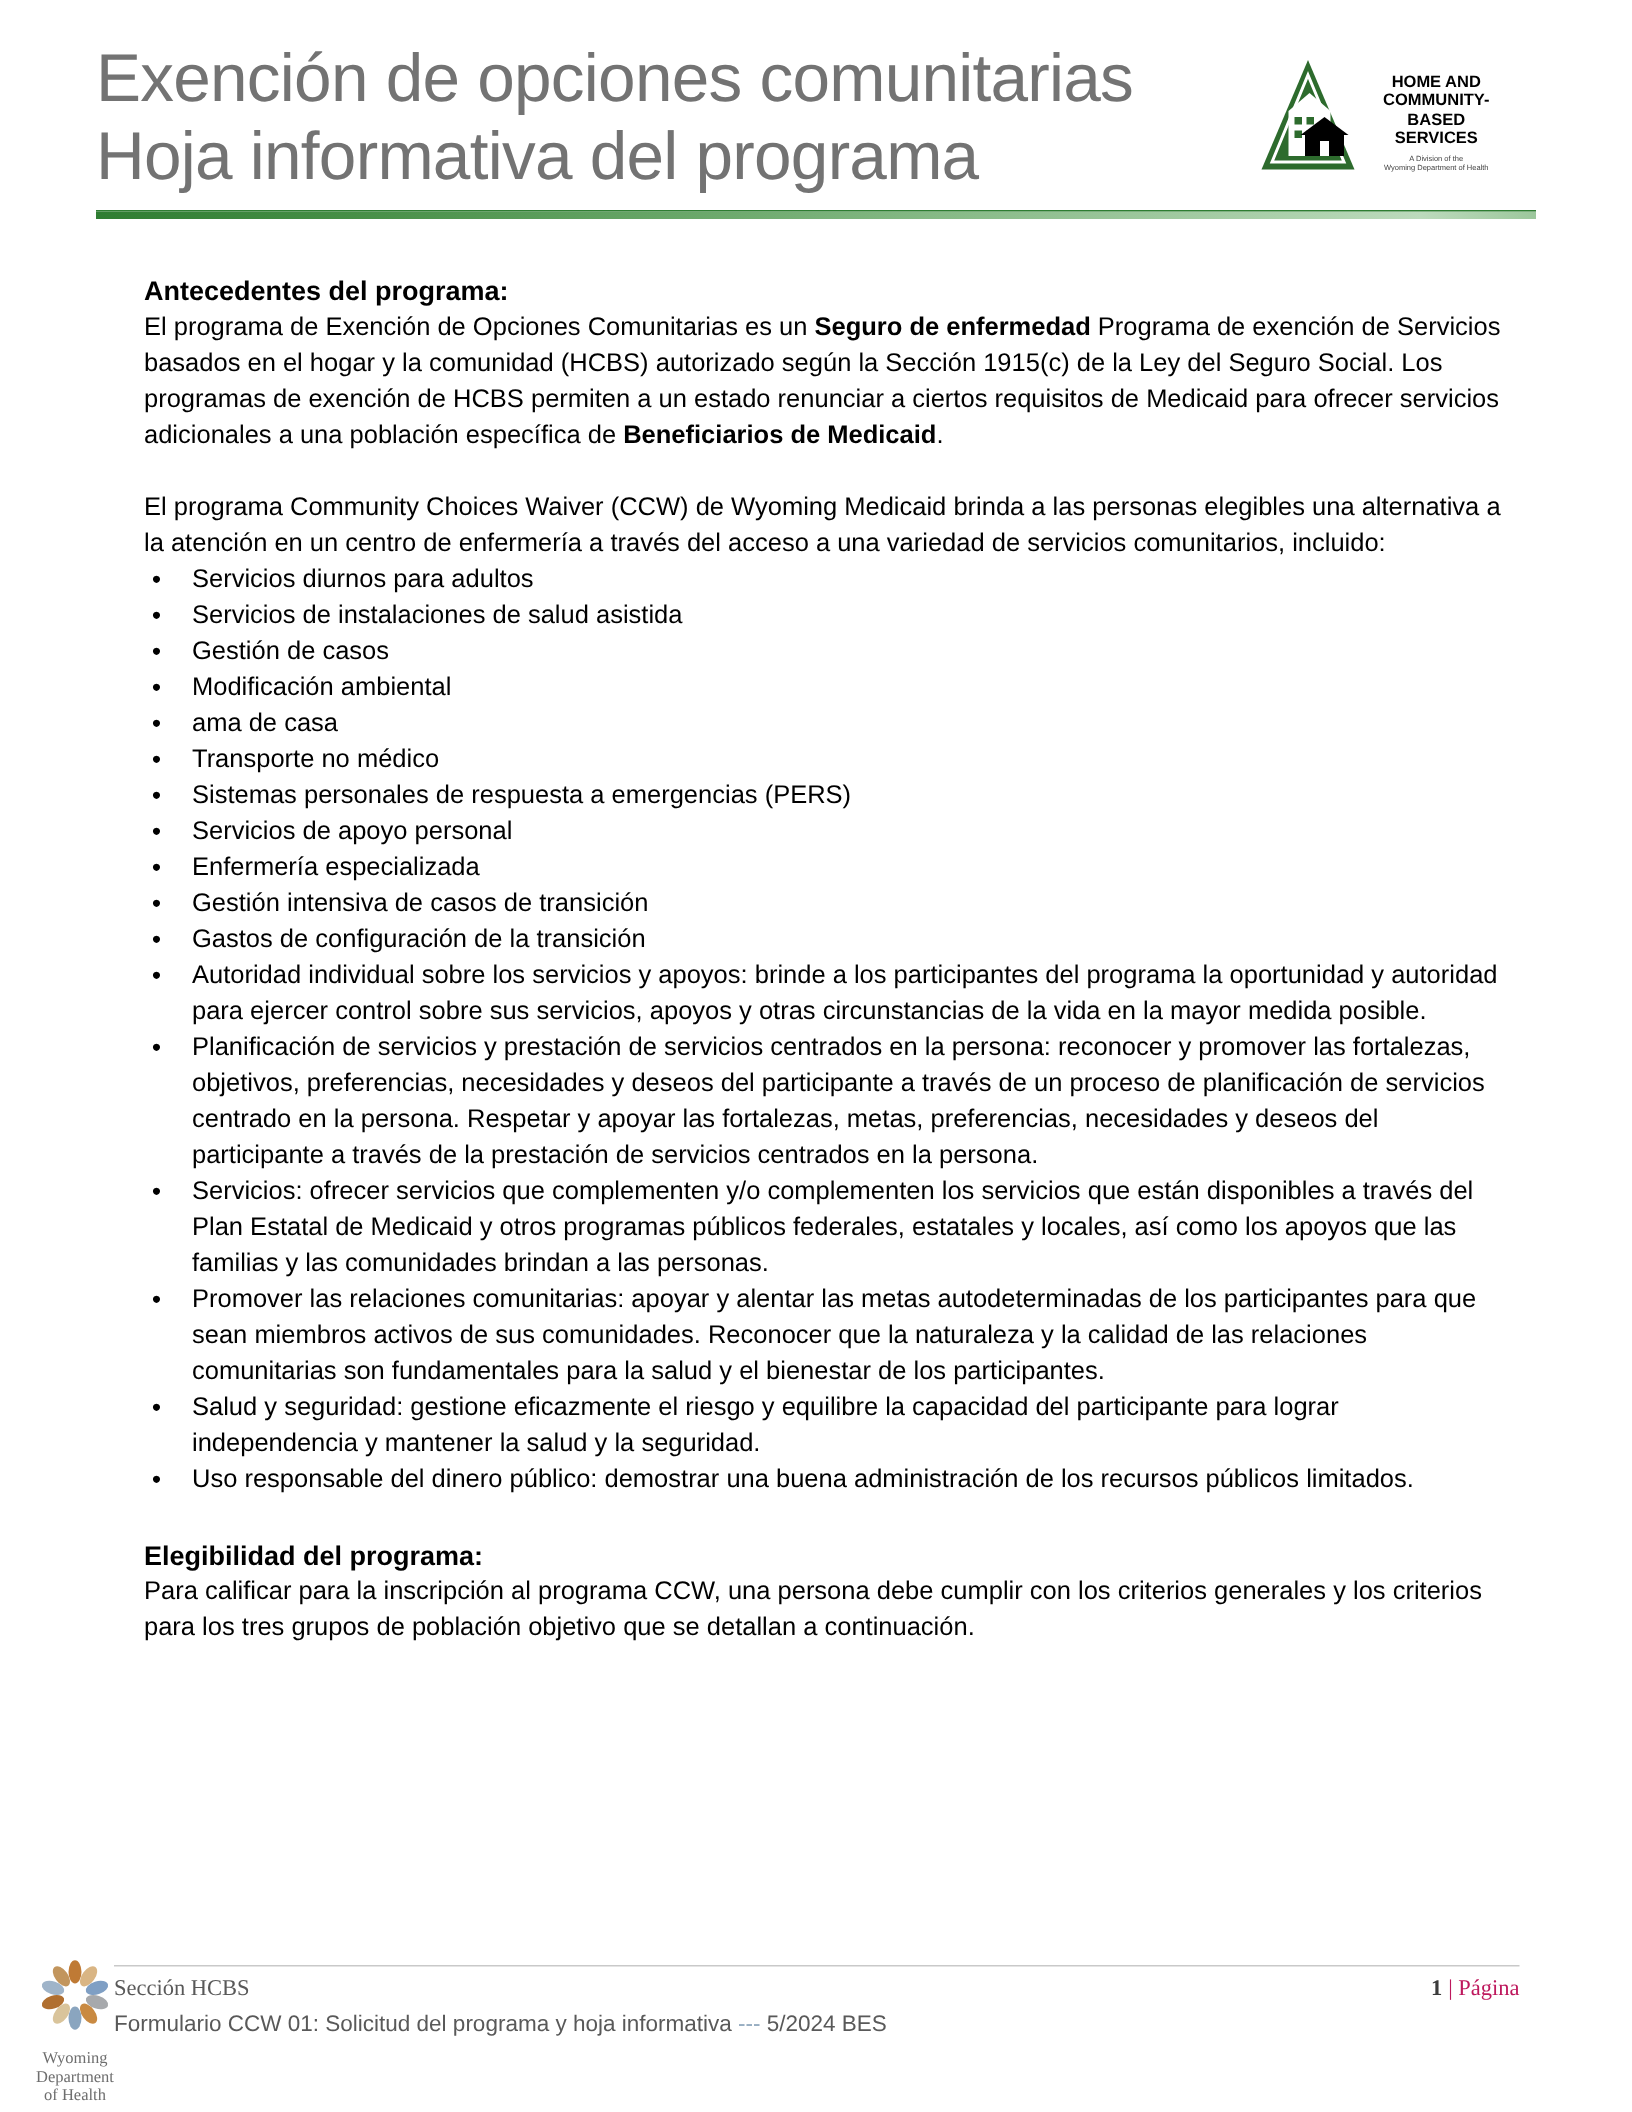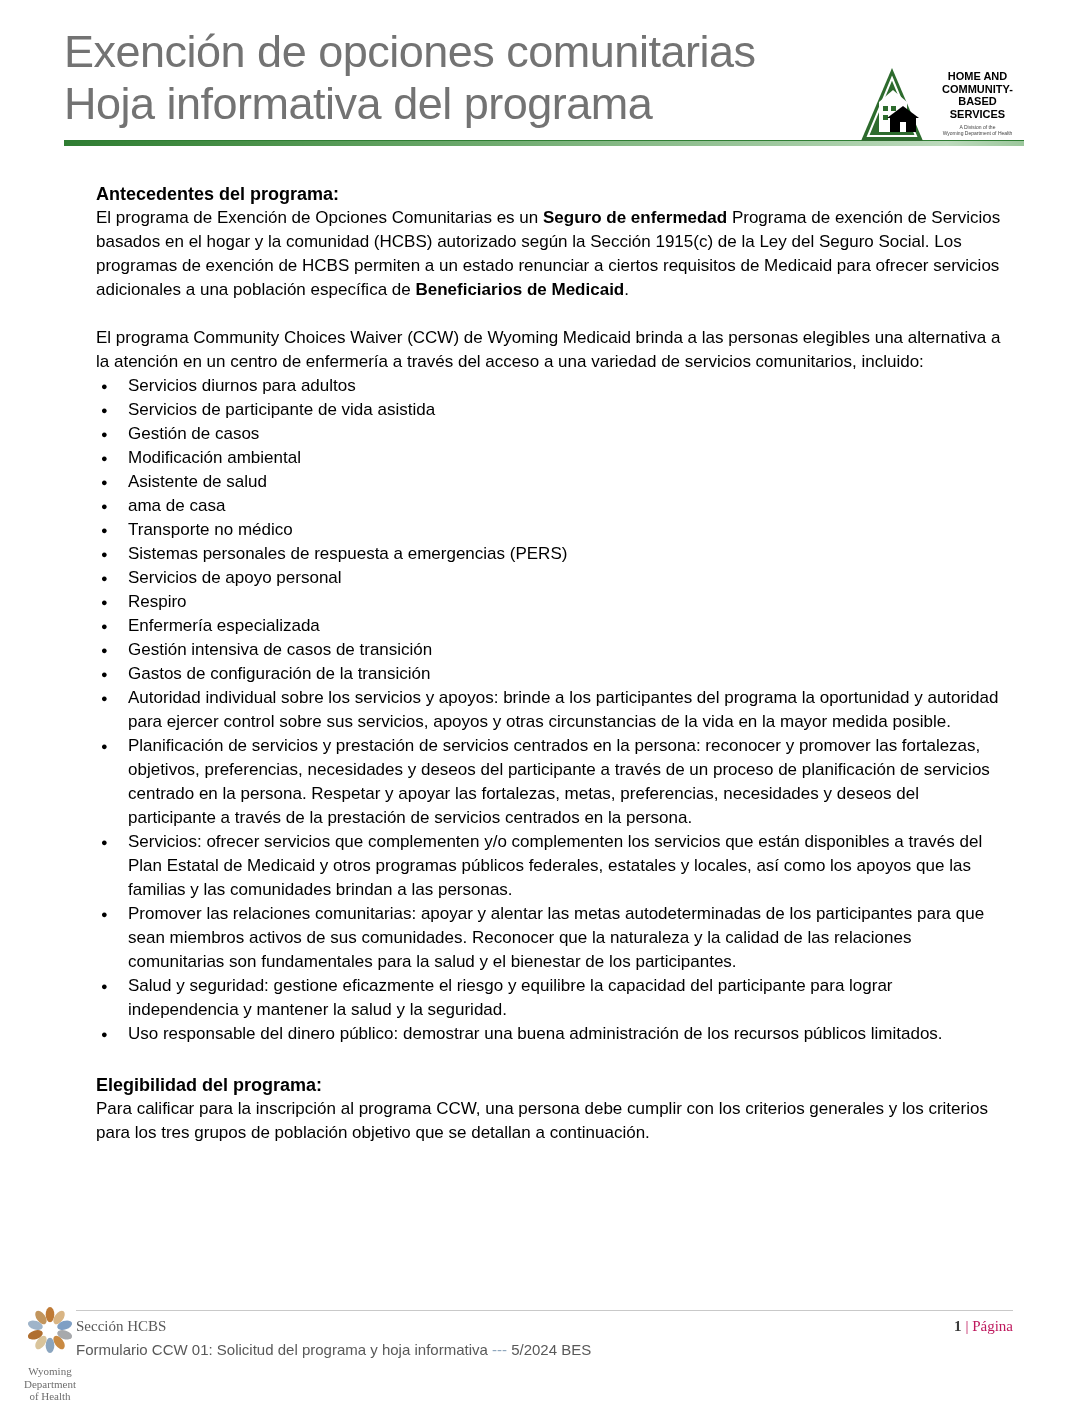--- a/index.html
+++ b/index.html
@@ -16,26 +16,25 @@
   .doc-title{
     margin:0;
     font-size:45px;
     line-height:52px;
     font-weight:400;
     letter-spacing:-0.5px;
     color:#737373;
   }
   .header-logo{
     position:absolute;
-    top:38px;right:64px;
+    top:38px;right:84px;
     width:165px;
     display:flex;
-    align-items:flex-start;
+    align-items:center;
     gap:6px;
-    margin-top:28px;
   }
   .hcbs-tri{flex:0 0 auto;}
   .hcbs-text{padding-top:4px;text-align:center;width:96px;}
   .hcbs-name{
     font-weight:bold;
     font-size:11px;
     line-height:12.5px;
     color:#000;
     letter-spacing:0;
   }
@@ -175,29 +174,27 @@
 <div class="content">
 
   <h3 class="section-heading">Antecedentes del programa:</h3>
 
   <p><span>El programa de Exención de Opciones Comunitarias es un </span><strong>Seguro de enfermedad</strong><span> Programa de exención de Servicios basados en el hogar y la comunidad (HCBS) autorizado según la Sección 1915(c) de la Ley del Seguro Social. Los programas de exención de HCBS permiten a un estado renunciar a ciertos requisitos de Medicaid para ofrecer servicios adicionales a una población específica de </span><strong>Beneficiarios de Medicaid</strong><span>.</span></p>
 
   <p class="gap-above">El programa Community Choices Waiver (CCW) de Wyoming Medicaid brinda a las personas elegibles una alternativa a la atención en un centro de enfermería a través del acceso a una variedad de servicios comunitarios, incluido:</p>
 
   <ul class="bullets">
     <li>Servicios diurnos para adultos</li>
-    <li>Servicios de participante de vida asistida</li>
+    <li>Servicios de instalaciones de salud asistida</li>
     <li>Gestión de casos</li>
     <li>Modificación ambiental</li>
-    <li>Asistente de salud</li>
     <li>ama de casa</li>
     <li>Transporte no médico</li>
     <li>Sistemas personales de respuesta a emergencias (PERS)</li>
     <li>Servicios de apoyo personal</li>
-    <li>Respiro</li>
     <li>Enfermería especializada</li>
     <li>Gestión intensiva de casos de transición</li>
     <li>Gastos de configuración de la transición</li>
   </ul>
 
 
   <ul class="bullets">
     <li>Autoridad individual sobre los servicios y apoyos: brinde a los participantes del programa la oportunidad y autoridad para ejercer control sobre sus servicios, apoyos y otras circunstancias de la vida en la mayor medida posible.</li>
     <li>Planificación de servicios y prestación de servicios centrados en la persona: reconocer y promover las fortalezas, objetivos, preferencias, necesidades y deseos del participante a través de un proceso de planificación de servicios centrado en la persona. Respetar y apoyar las fortalezas, metas, preferencias, necesidades y deseos del participante a través de la prestación de servicios centrados en la persona.</li>
     <li>Servicios: ofrecer servicios que complementen y/o complementen los servicios que están disponibles a través del Plan Estatal de Medicaid y otros programas públicos federales, estatales y locales, así como los apoyos que las familias y las comunidades brindan a las personas.</li>

